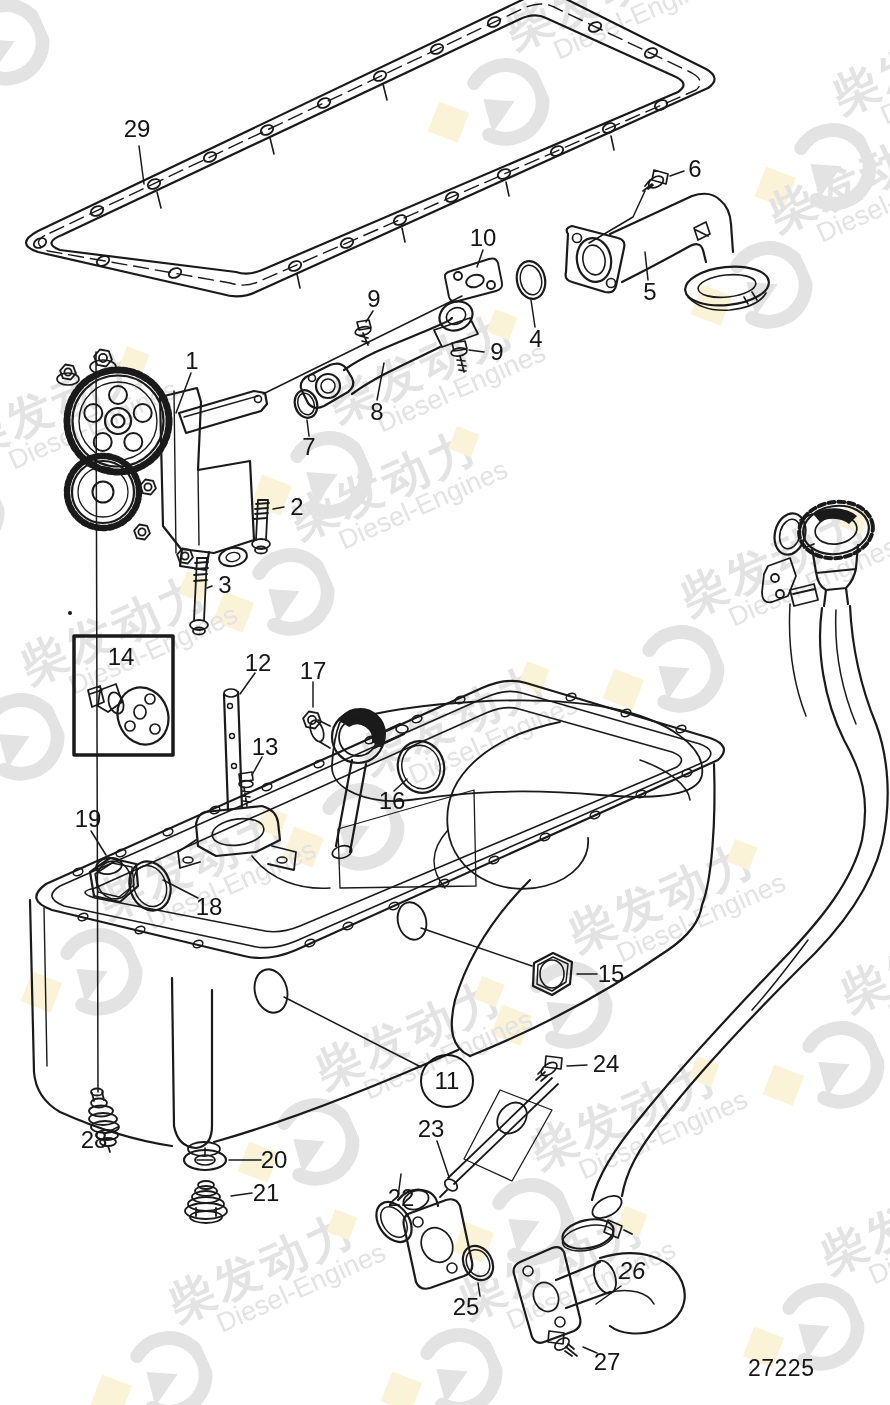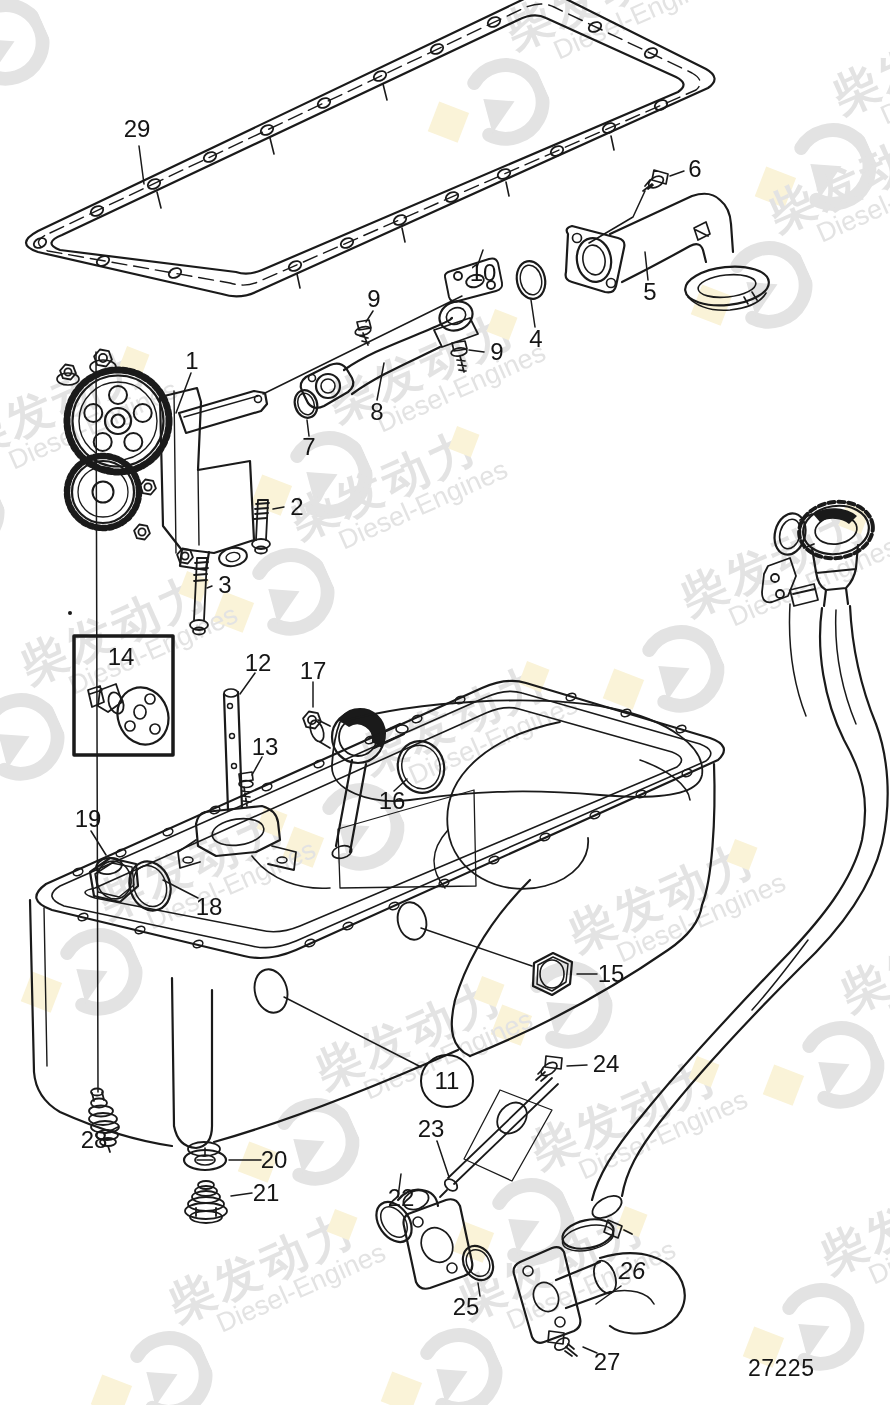--- a/index.html
+++ b/index.html
@@ -612,21 +612,21 @@
         <path d="M 850 606 C 852 648 862 690 876 724 C 888 756 892 800 882 844 C 870 892 836 934 800 968 C 752 1016 696 1076 660 1122 C 638 1150 626 1172 622 1196"></path>
         <path stroke-width="1.5" d="M 836 610 C 834 650 842 690 856 724 M 808 940 C 790 964 770 990 752 1010 M 790 604 C 788 640 792 680 806 716"></path>
         <ellipse cx="607" cy="1207" rx="16" ry="9" transform="rotate(-30 607 1207)" stroke-width="1.8"></ellipse>
       </g>
     </g>
   </svg>
 
   <div id="callout-layer">
       <div class="callout" style="left: 137px; top: 129px;">29</div>
       <div class="callout" style="left: 695px; top: 169px;">6</div>
-      <div class="callout" style="left: 483px; top: 238px; margin-top: 35px;">10</div>
+      <div class="callout" style="left: 483px; top: 238px;">10</div>
       <div class="callout" style="left: 374px; top: 299px;">9</div>
       <div class="callout" style="left: 650px; top: 292px;">5</div>
       <div class="callout" style="left: 536px; top: 339px;">4</div>
       <div class="callout" style="left: 497px; top: 352px;">9</div>
       <div class="callout" style="left: 192px; top: 361px;">1</div>
       <div class="callout" style="left: 377px; top: 412px;">8</div>
       <div class="callout" style="left: 309px; top: 447px;">7</div>
       <div class="callout" style="left: 297px; top: 507px;">2</div>
       <div class="callout" style="left: 225px; top: 585px;">3</div>
       <div class="callout" style="left: 121px; top: 657px;">14</div>

